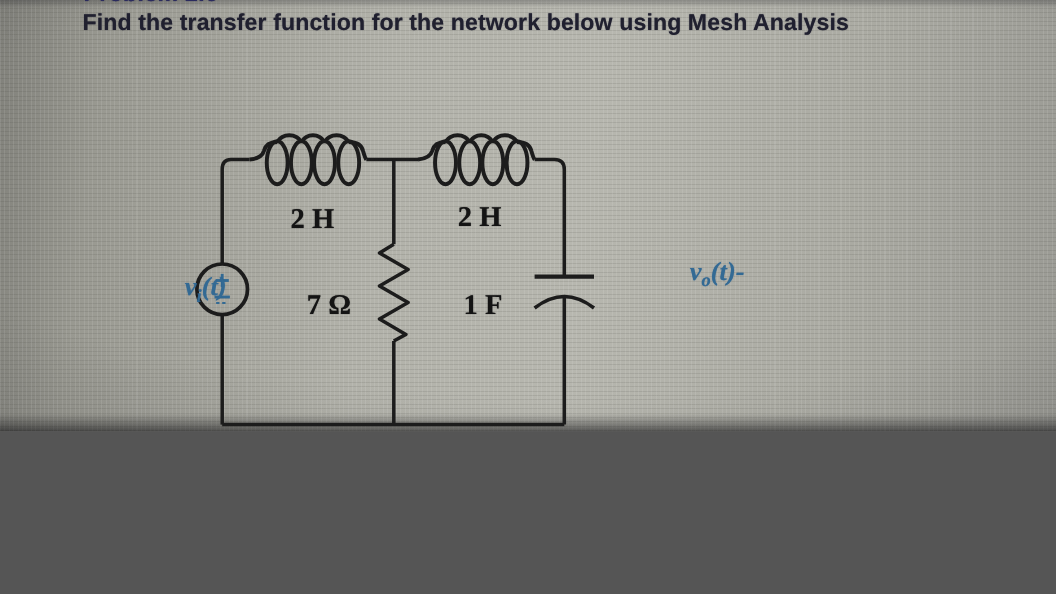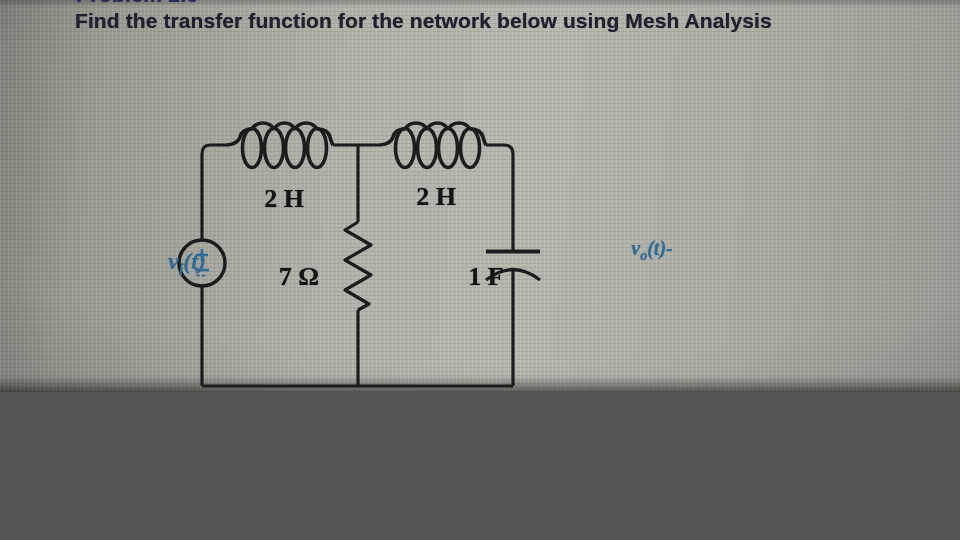--- a/index.html
+++ b/index.html
@@ -38,21 +38,21 @@
     margin-top:14px;
   }
   .blue-label{
     position:absolute; transform:translate(-50%,-50%);
     font-family:"Liberation Serif", serif;
     font-style:italic; font-weight:700; white-space:nowrap;
     color:#336a94; text-shadow:0 0 1px rgba(40,90,140,.65);
   }
   .blue-label sub{font-size:70%; font-style:italic;}
   .src-label{ font-size:24px;margin-left:40px; }
-  .out-label{ font-size:20px;font-family:Liberation Serif, serif; }
+  .out-label{ font-size:24px;font-family:Liberation Serif, serif; }
 </style>
 </head>
 <body>
 
 <div class="stage">
 
   <div class="clipped-header">Problem 2.6</div>
 
   <div class="title">Find the transfer function for the network below using Mesh Analysis</div>
 
@@ -120,21 +120,21 @@
             <path d="M 196.5,275.5 H 207.5" stroke-width="1.8" stroke-dasharray="3 2.5"></path>
           </g>
         </g>
       </g>
     </g>
   </svg>
 
   <div class="clabel" style="left:284px; top:185px;">2 H</div>
   <div class="clabel" style="left:436px; top:183px;">2 H</div>
   <div class="clabel" style="left:299px; top:263px;">7 Ω</div>
-  <div class="clabel" style="left:486px; top:263px;text-align:center;">1 F</div>
+  <div class="clabel" style="left:439px; top:263px;text-align:center;">1 F</div>
 
   <div class="blue-label src-label" style="left:147px; top:264px;">
     <span>v</span><sub>i</sub><span>(t)</span>
   </div>
   <div class="blue-label out-label" style="left:652px; top:250px;">
     <span>v</span><sub>o</sub><span>(t)-</span>
   </div>
 
 </div>
 

